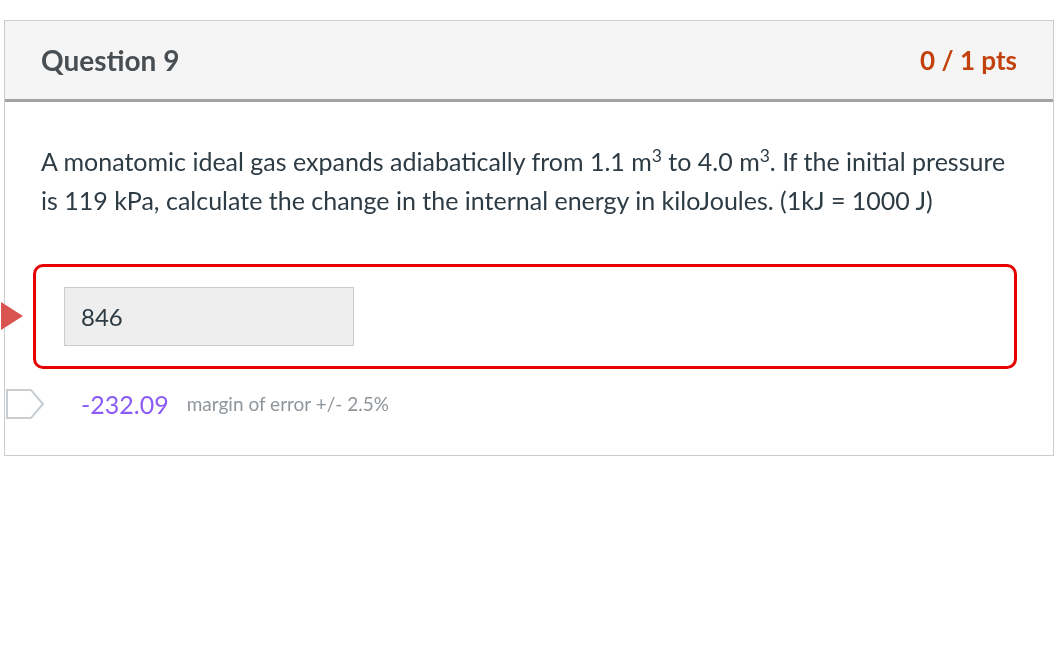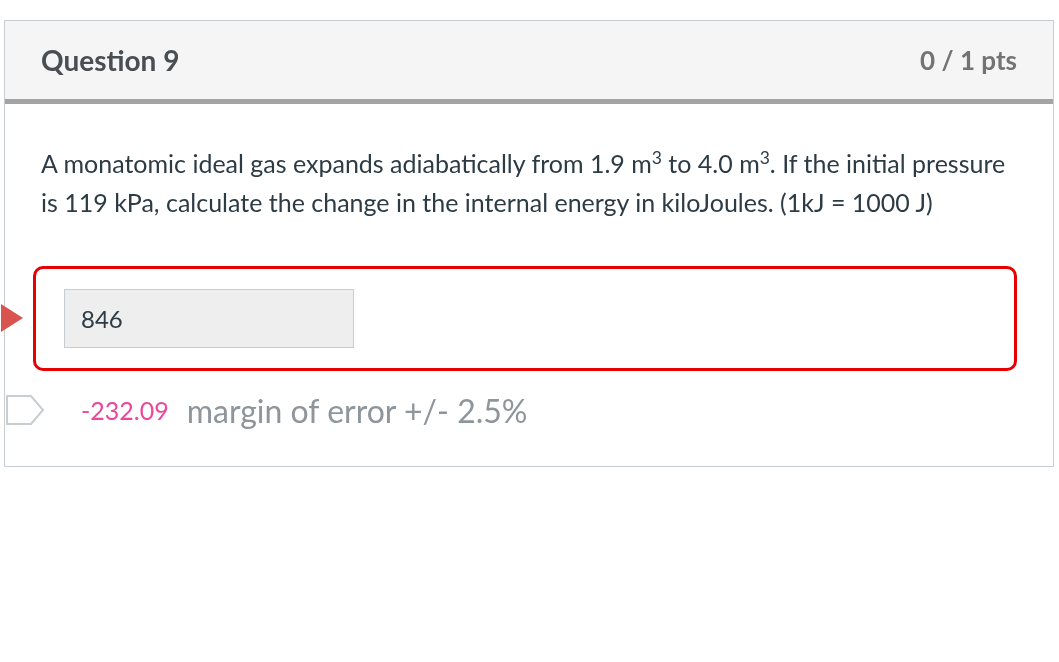--- a/index.html
+++ b/index.html
@@ -13,32 +13,32 @@
   .question-container {
     border: 1px solid #c7cdd1;
     margin: 20px 4px 4px 4px;
     width: 1050px;
   }
   .question-header {
     display: flex;
     justify-content: space-between;
     align-items: center;
     background: #f5f5f5;
-    border-bottom: 5px solid #a3a3a3;
+    border-bottom: 3px solid #a3a3a3;
     padding: 22px 36px;
   }
   .question-title {
     font-size: 28px;
     font-weight: 700;
     color: #494e52;
   }
   .question-points {
     font-size: 26px;
     font-weight: 700;
-    color: #737373;
+    color: #c2410c;
   }
   .question-body {
     padding: 40px 36px 36px 36px;
   }
   .question-text {
     font-size: 25px;
     line-height: 1.55;
     color: #2d3b45;
     margin-bottom: 44px;
   }
@@ -84,41 +84,41 @@
     gap: 18px;
   }
   .correct-marker {
     position: absolute;
     left: 0;
     top: 50%;
     transform: translateY(-50%);
   }
   .correct-answer-value {
     font-size: 25px;
-    color: #ec4899;
+    color: #8b5cf6;
   }
   .margin-text {
-    font-size: 32px;
+    font-size: 19px;
     color: #8e959b;
   }
 </style>
 </head>
 <body>
 
 <div class="question-container">
 
   <div class="question-header">
     <div class="question-title">Question 9</div>
     <div class="question-points">0 / 1 pts</div>
   </div>
 
   <div class="question-body">
 
     <div class="question-text">
-      <span>A monatomic ideal gas expands adiabatically from 1.9 m</span><sup>3</sup><span> to 4.0 m</span><sup>3</sup><span>. If the initial pressure is 119 kPa, calculate the change in the internal energy in kiloJoules. (1kJ = 1000 J)</span>
+      <span>A monatomic ideal gas expands adiabatically from 1.1 m</span><sup>3</sup><span> to 4.0 m</span><sup>3</sup><span>. If the initial pressure is 119 kPa, calculate the change in the internal energy in kiloJoules. (1kJ = 1000 J)</span>
     </div>
 
     <div class="answer-row">
       <div class="incorrect-marker"></div>
       <div class="answer-box">
         <input class="answer-input" type="text" readonly="" value="846" style="">
       </div>
     </div>
 
     <div class="correct-row">

